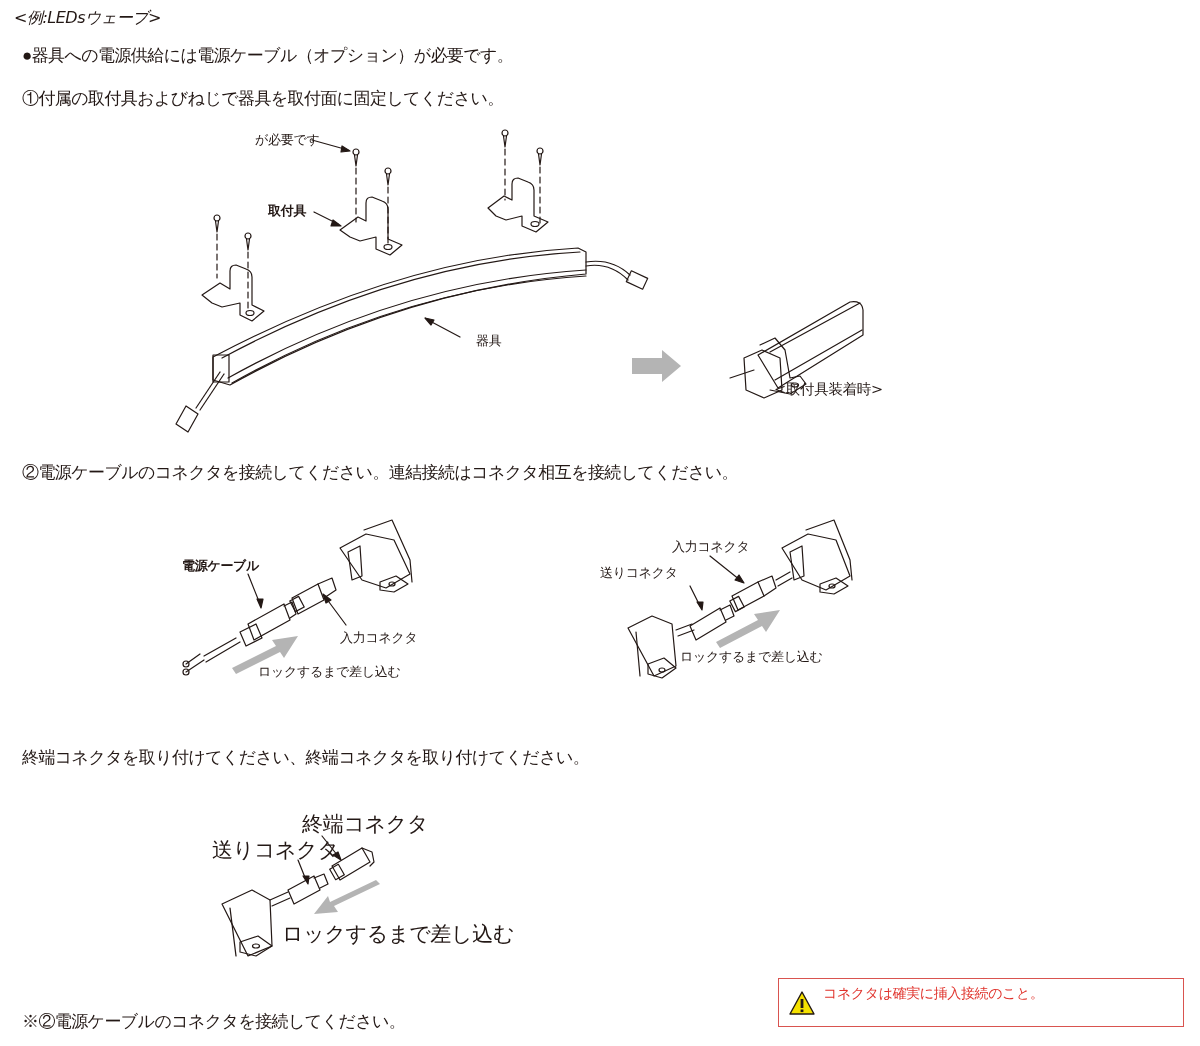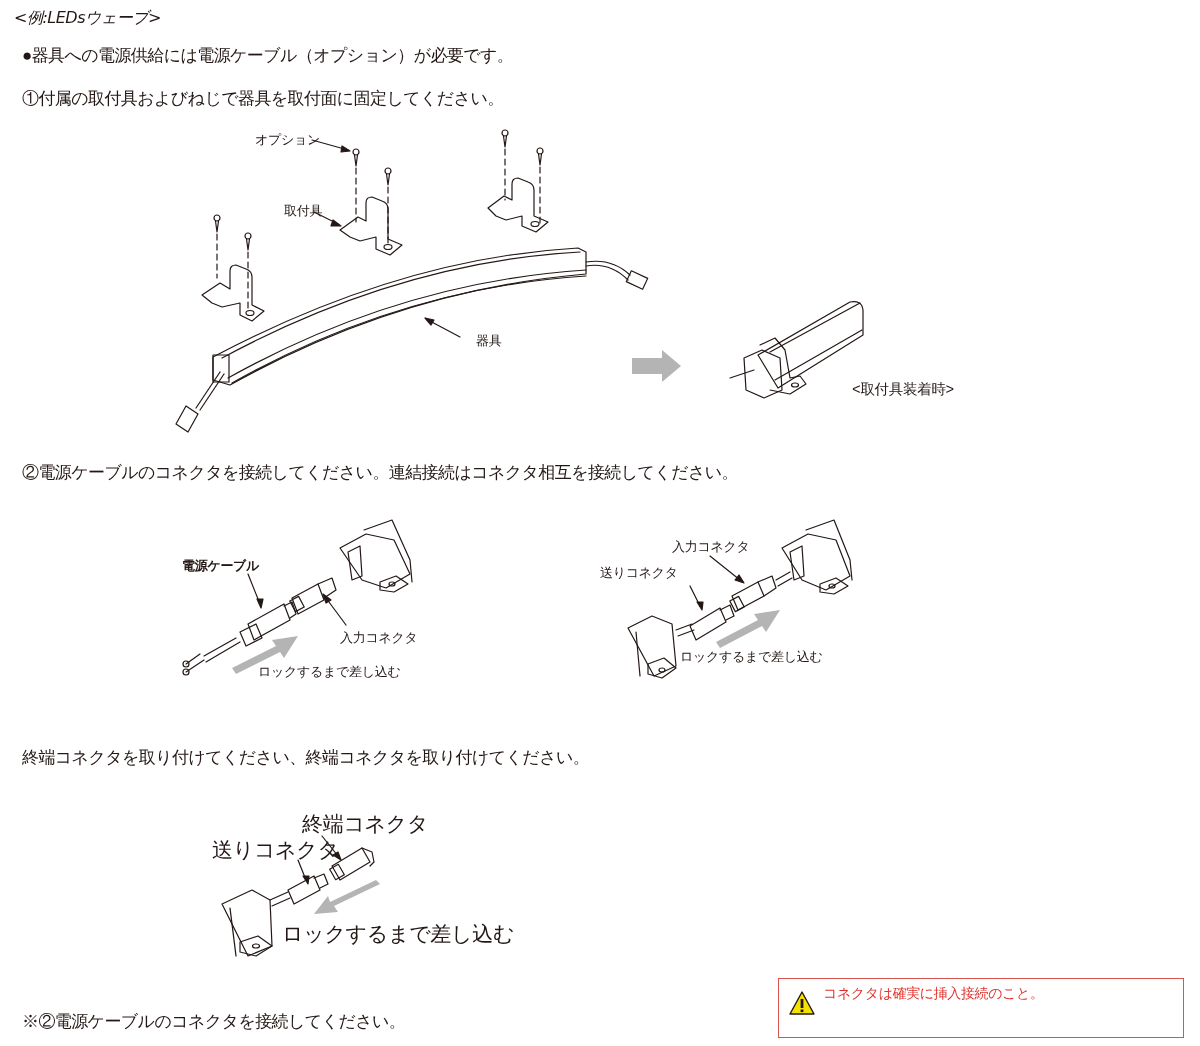--- a/index.html
+++ b/index.html
@@ -5,21 +5,21 @@
     html, body { margin:0; padding:0; background:#ffffff; }
     body { width:1200px; height:1046px; position:relative; overflow:hidden;
            font-family: "DejaVu Sans", "Liberation Sans", sans-serif; color:#231815; }
     .abs { position:absolute; white-space:nowrap; }
     .h-example { left:14px; top:8px; font-size:16px; letter-spacing:-0.5px;font-style:italic; }
     .step { font-size:17px; letter-spacing:-0.6px;font-family:Liberation Serif, serif; }
     .lbl { font-size:13px; letter-spacing:-0.3px; }
     .lbl-md { font-size:14.5px; letter-spacing:-0.3px; }
     .lbl-lg { font-size:21px; letter-spacing:-0.3px; }
     svg.art { position:absolute; left:0; top:0; overflow:visible; }
-    .warn-box { position:absolute; left:778px; top:978px; width:406px; height:60px;
+    .warn-box { position:absolute; left:778px; top:978px; width:406px; height:49px;
                 border:1.5px solid #d9534f; box-sizing:border-box; background:#fff; }
     .warn-icon { position:absolute; left:10px; top:12px; width:26px; height:24px; }
     .warn-text { position:absolute; left:44px; top:5px; color:#e0322b; font-size:14px;
                  line-height:19px; letter-spacing:-0.4px; white-space:nowrap; }
   </style>
 </head>
 <body>
 
 <div class="abs h-example">&lt;例:LEDsウェーブ&gt;</div>
 <div class="abs step" style="left:22px;top:44px;">●器具への電源供給には電源ケーブル（オプション）が必要です。</div>
@@ -112,24 +112,24 @@
     <path d="M758 355 L850 302 Q862 300 863 310 L863 335 L778 388 Z"></path>
     <path d="M770 352 L860 303"></path>
     <path d="M775 380 L862 330"></path>
     <path d="M744 358 L762 350 L780 358 L782 390 L764 398 L746 390 Z"></path>
     <path d="M760 345 L775 338 L785 350 L790 378 L800 376 L806 384 L790 394 L770 390"></path>
     <ellipse cx="795" cy="385" rx="3.5" ry="2"></ellipse>
     <path d="M730 378 L754 370"></path>
   </g>
 </svg>
 
-<div class="abs lbl" style="left:255px;top:131px;">オプション</div>
-<div class="abs lbl" style="left:284px;top:202px;">取付具</div>
+<div class="abs lbl" style="left:255px;top:131px;">が必要です</div>
+<div class="abs lbl" style="left:268px;top:202px;font-weight:bold;">取付具</div>
 <div class="abs lbl" style="left:476px;top:332px;font-family:Liberation Serif, serif;">器具</div>
-<div class="abs lbl-md" style="left:852px;top:380px;font-family:Liberation Mono, monospace;">&lt;取付具装着時&gt;</div>
+<div class="abs lbl-md" style="left:774px;top:380px;">&lt;取付具装着時&gt;</div>
 
 <svg class="art" width="1200" height="1046" fill="none" stroke="#231815" stroke-width="1.2" stroke-linejoin="round" stroke-linecap="round">
 
   <g>
     <path d="M186 664 L200 654"></path>
       <path d="M186 672 L204 660"></path>
     <circle cx="186" cy="664" r="3"></circle>
       <circle cx="186" cy="672" r="3"></circle>
     <path d="M204 656 L236 638"></path>
       <path d="M206 662 L240 642"></path>

